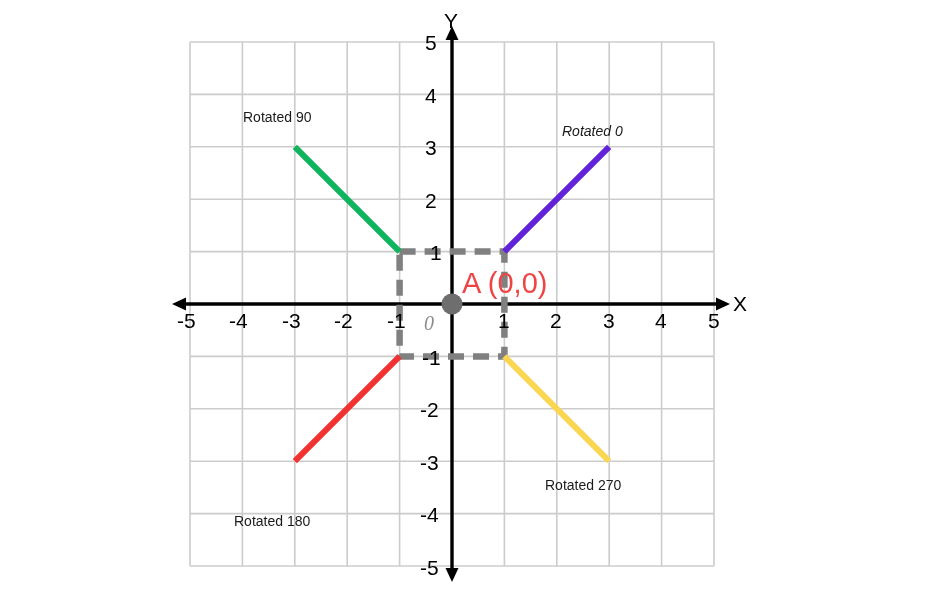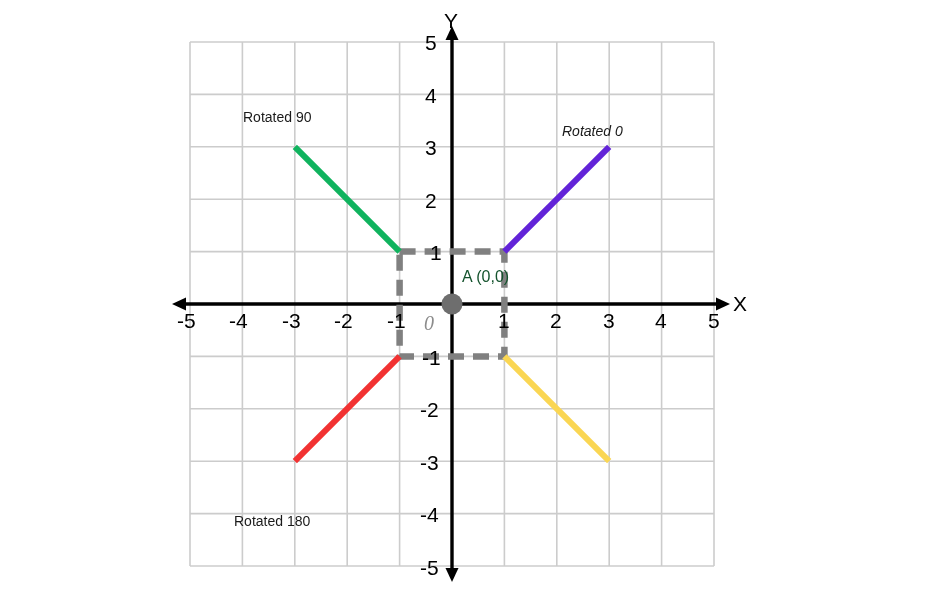--- a/index.html
+++ b/index.html
@@ -56,22 +56,22 @@
     font-family: "Liberation Serif", serif;
     font-style: italic;
     font-size: 20px;
     color: #8c8c8c;
     line-height: 1;
     white-space: nowrap;
   }
   .point-label {
     position: absolute;
     font-family: "Liberation Sans", sans-serif;
-    font-size: 16px;
-    color: #14532d;
+    font-size: 29px;
+    color: #ef4444;
     line-height: 1;
     white-space: nowrap;
   }
 </style>
 </head>
 <body>
 
 <div id="stage">
 
   <svg id="plot-svg" viewBox="0 0 925 603" xmlns="http://www.w3.org/2000/svg">
@@ -147,14 +147,15 @@
   <div class="tick-label" style="left:420px; top:504px;">-4</div>
   <div class="tick-label" style="left:420px; top:557px;">-5</div>
 
   <div class="origin-label" style="left:424px; top:313px;">0</div>
 
   <div class="point-label" style="left:462px; top:269px;">A (0,0)</div>
 
   <div class="series-label" style="left:243px; top:110px;">Rotated 90</div>
   <div class="series-label" style="left:562px; top:124px;font-style:italic;">Rotated 0</div>
   <div class="series-label" style="left:234px; top:478px;margin-top:36px;">Rotated 180</div>
+  <div class="series-label" style="left:545px; top:478px;">Rotated 270</div>
 
 </div>
 
 </body></html>

